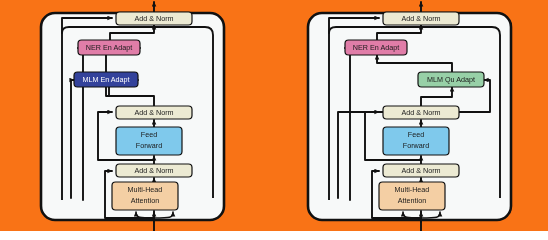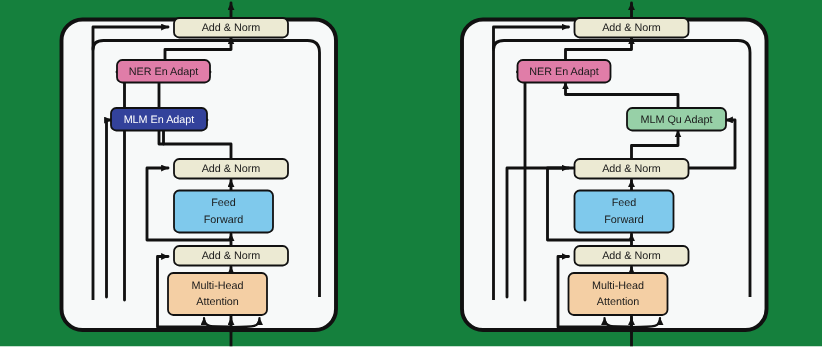--- a/index.html
+++ b/index.html
@@ -1,18 +1,18 @@
 <!DOCTYPE html>
 <html><head>
 <meta charset="utf-8">
 <style>
   html,body{margin:0;padding:0;background:#ffffff;}
   body{width:548px;height:231px;overflow:hidden;
        font-family:"Liberation Sans","DejaVu Sans",sans-serif;}
-  #stage{position:relative;width:548px;height:231px;background:#15803d;}
+  #stage{position:relative;width:548px;height:231px;background:#f97316;}
   svg{display:block;}
   .blk-text{font-family:"Liberation Sans","DejaVu Sans",sans-serif;
             font-size:7.2px;text-anchor:middle;dominant-baseline:middle;}
   .blk-text.dark{fill:#1a1a1a;}
   .blk-text.light{fill:#ffffff;}
   .wire{fill:none;stroke:#111111;stroke-width:1.9;stroke-linecap:round;stroke-linejoin:round;}
   .wire-thin{fill:none;stroke:#111111;stroke-width:1.5;stroke-linecap:round;stroke-linejoin:round;}
   .panel{fill:#f7f9f9;stroke:#111111;stroke-width:2.6;}
   .inner{fill:none;stroke:#111111;stroke-width:1.9;}
   .box{stroke:#111111;stroke-width:1.2;}

